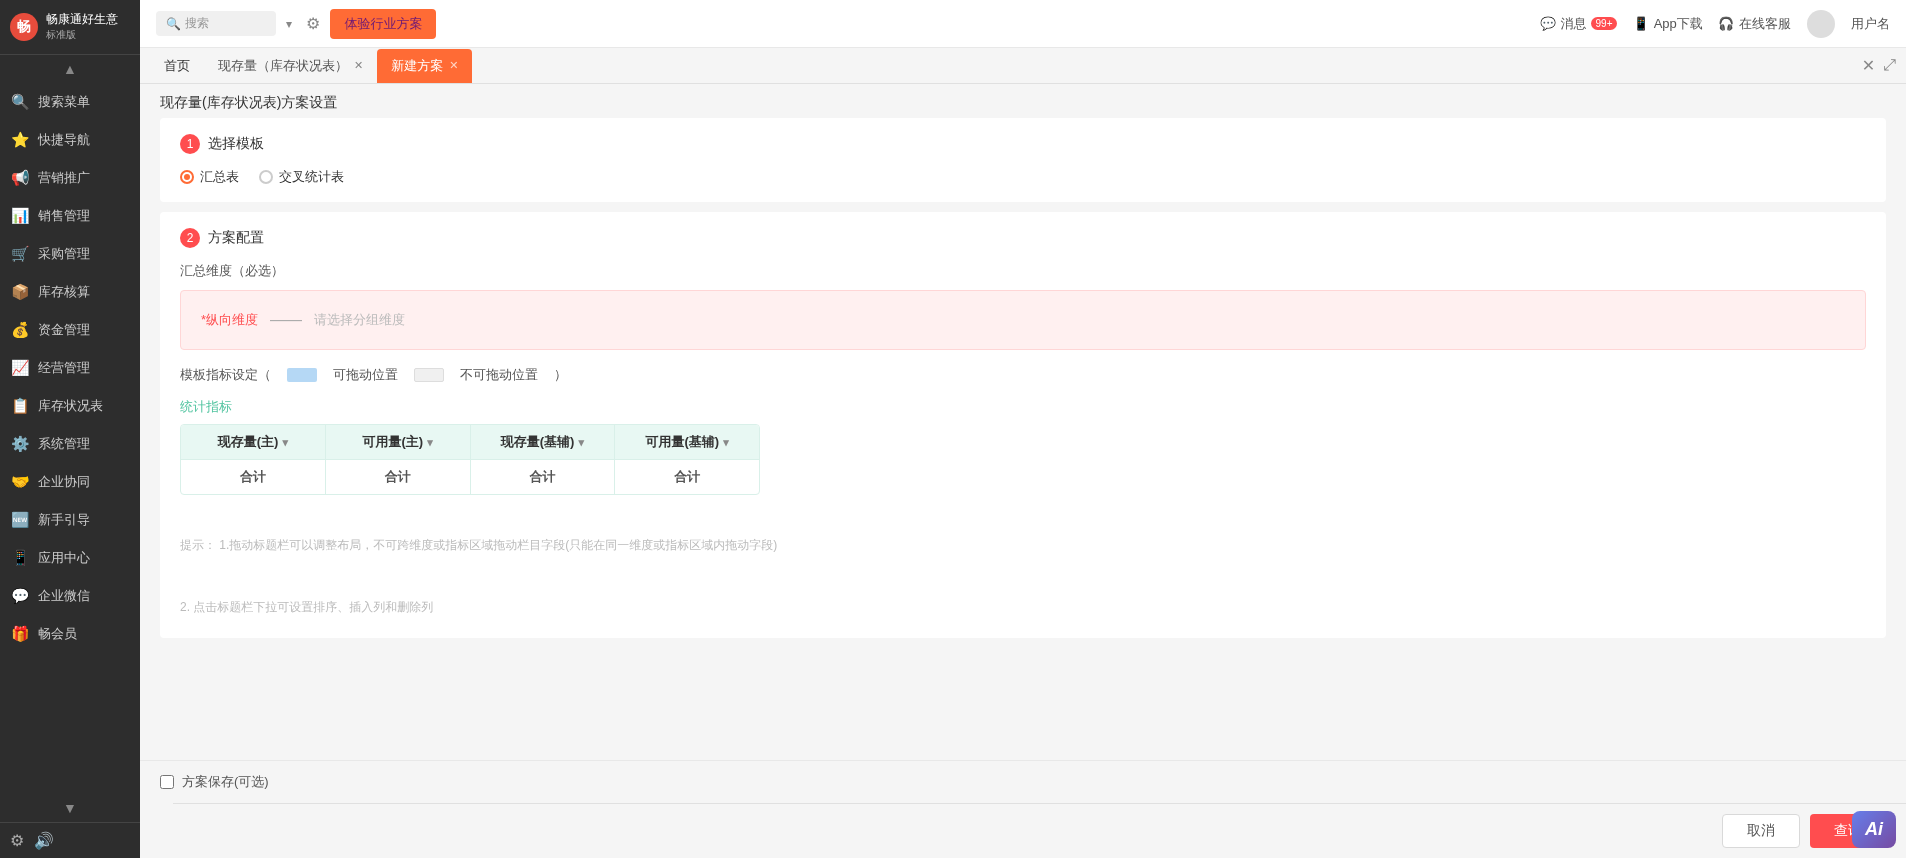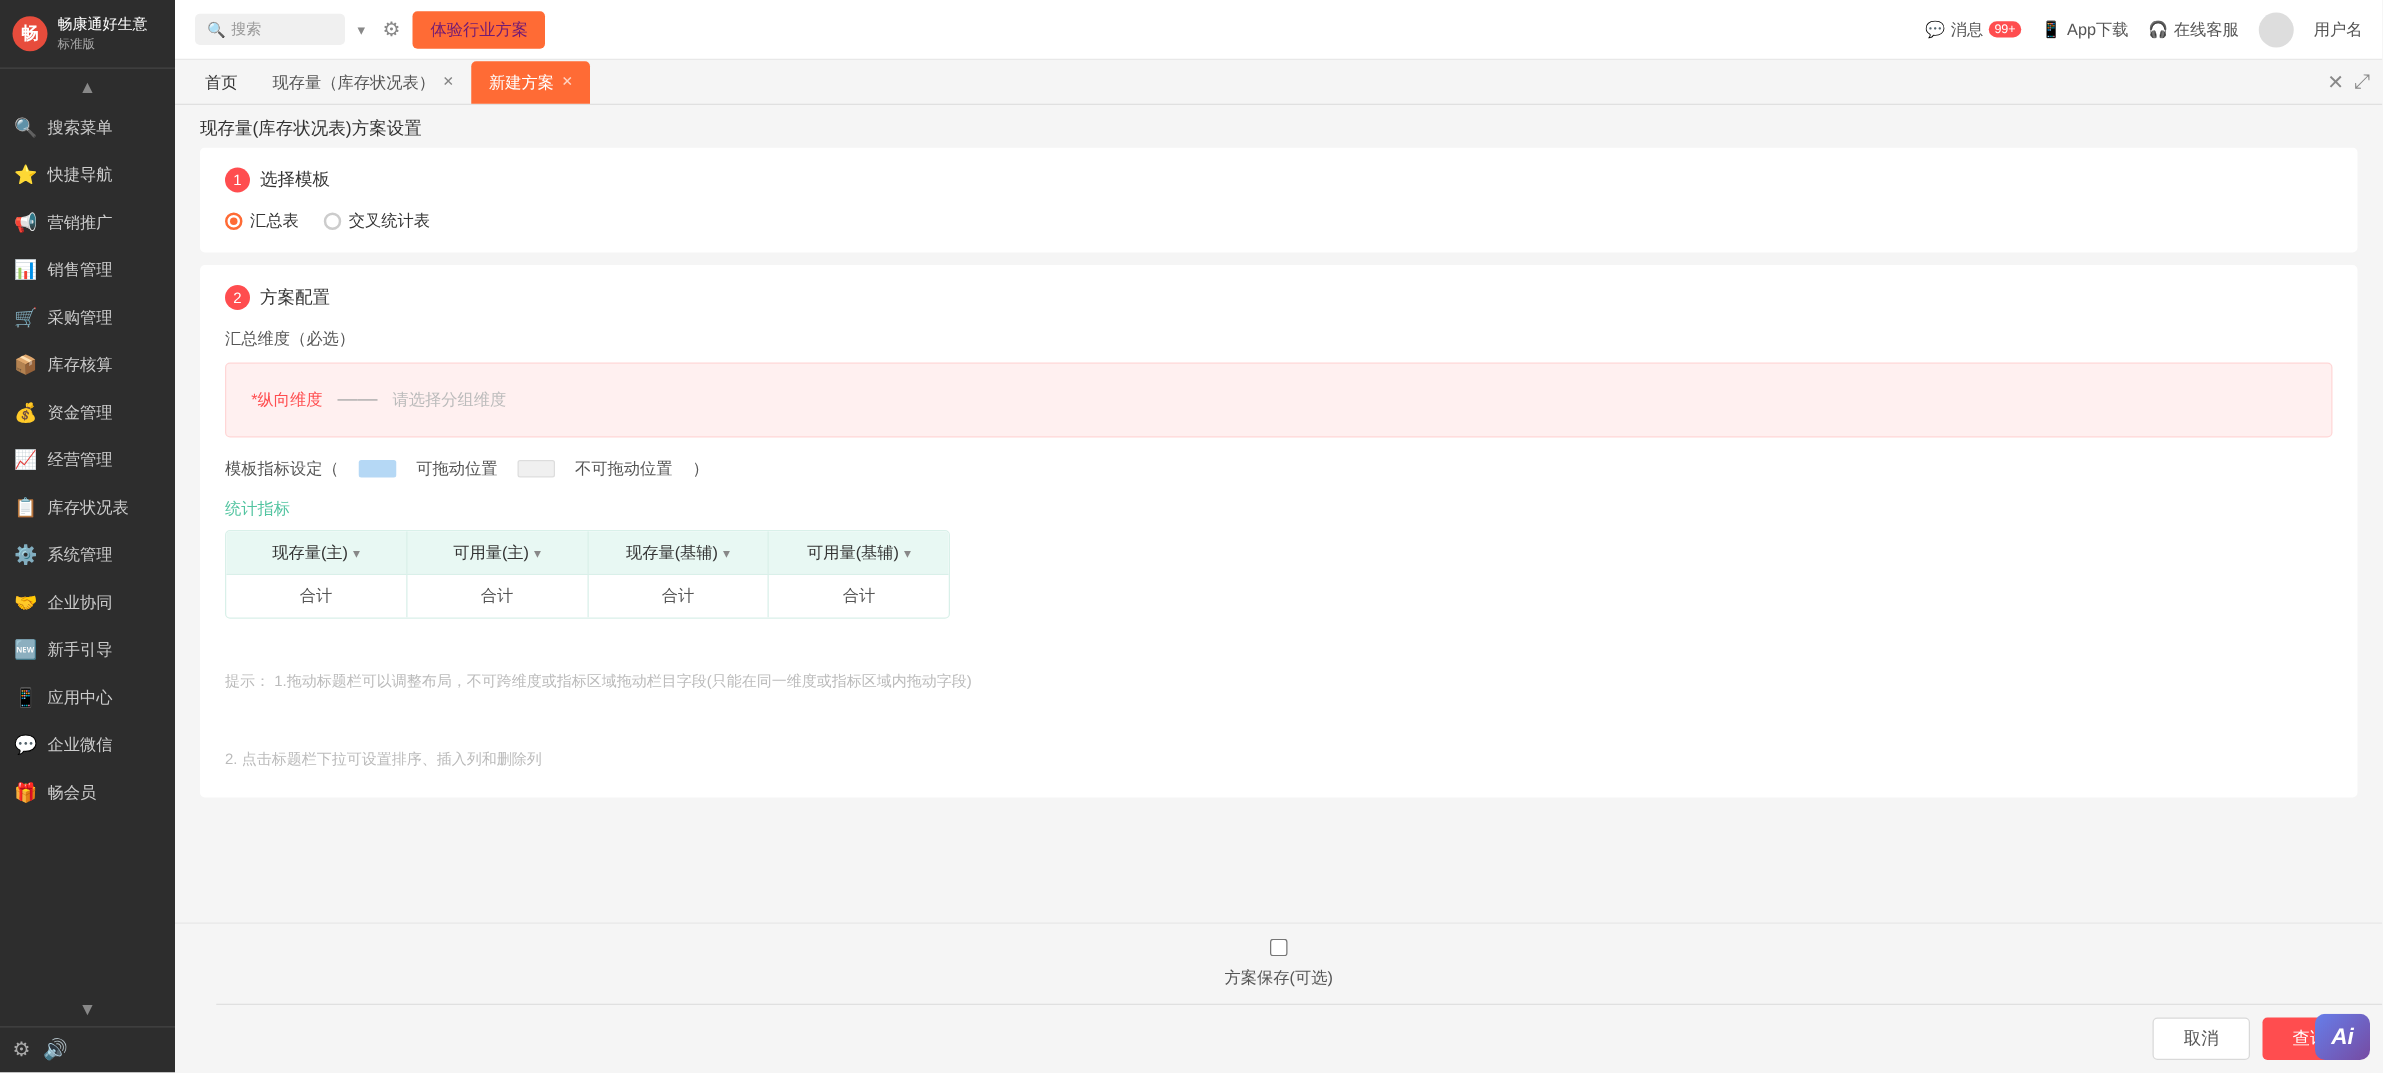--- a/index.html
+++ b/index.html
@@ -323,20 +323,21 @@
     .stats-title {
       font-size: 13px;
       color: #52c4a0;
       margin-bottom: 8px;
     }
     .stats-table {
       border: 1px solid #d9f0e9;
       border-radius: 4px;
       overflow: hidden;
       width: 580px;
+      font-weight: bold;
     }
     .stats-header-row {
       display: flex;
       background: #e8f8f3;
     }
     .stats-header-cell {
       flex: 1;
       padding: 8px 12px;
       display: flex;
       align-items: center;
@@ -373,21 +374,20 @@
 
     
     .save-row {
       padding: 12px 20px;
       background: #f5f5f5;
       display: flex;
       align-items: center;
       gap: 8px;
       flex-shrink: 0;
       border-top: 1px solid #e8e8e8;
-      flex-direction: column;
     }
     .save-checkbox {
       width: 14px;
       height: 14px;
       border: 1px solid #aaa;
       cursor: pointer;
     }
     .save-label { font-size: 13px; color: #555; }
 
     

